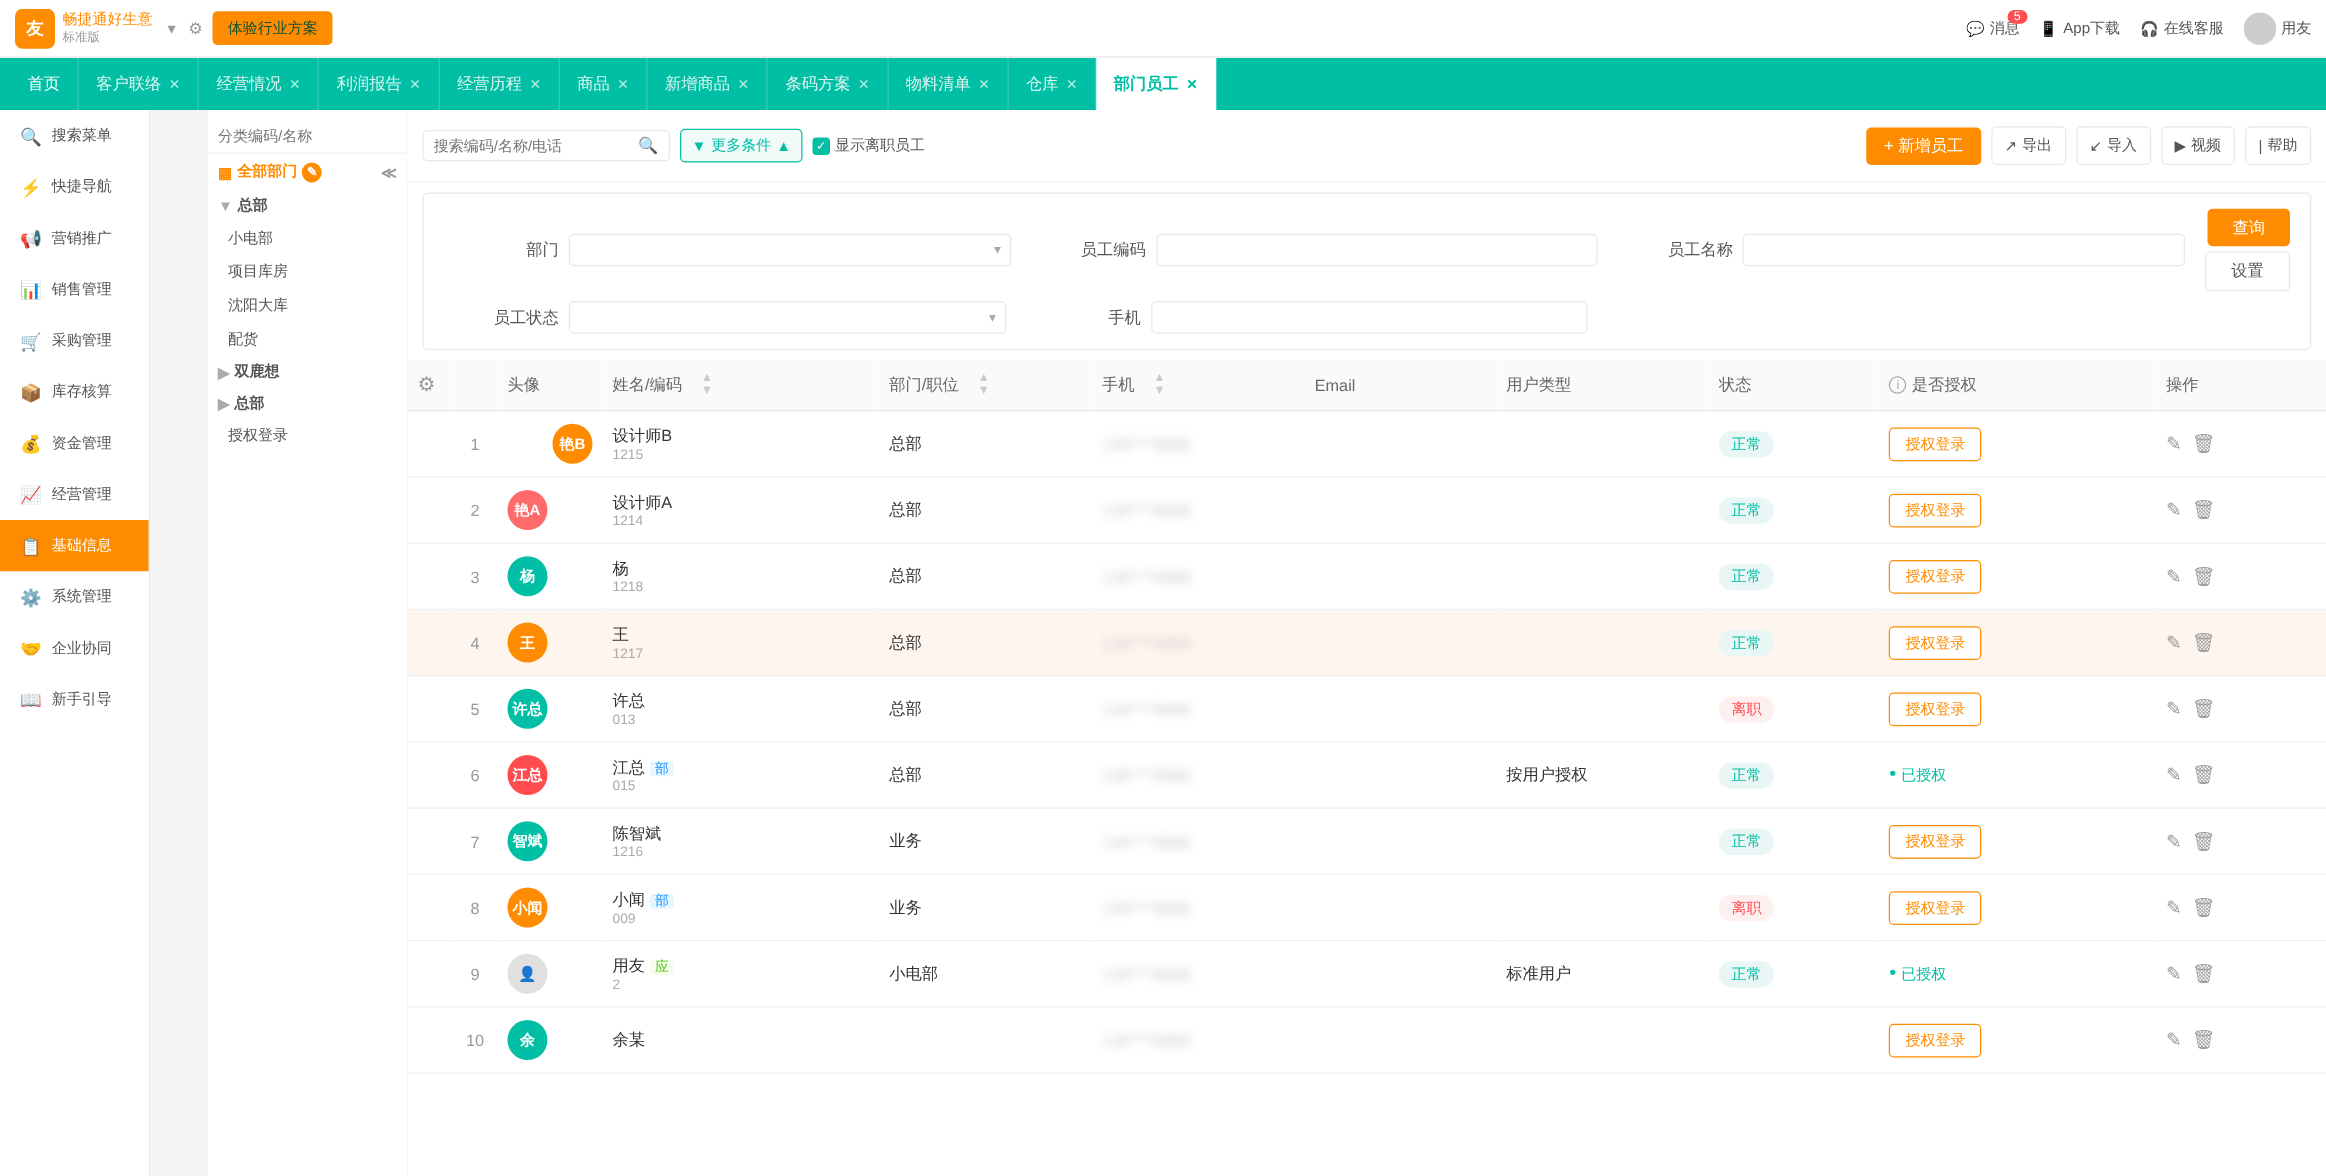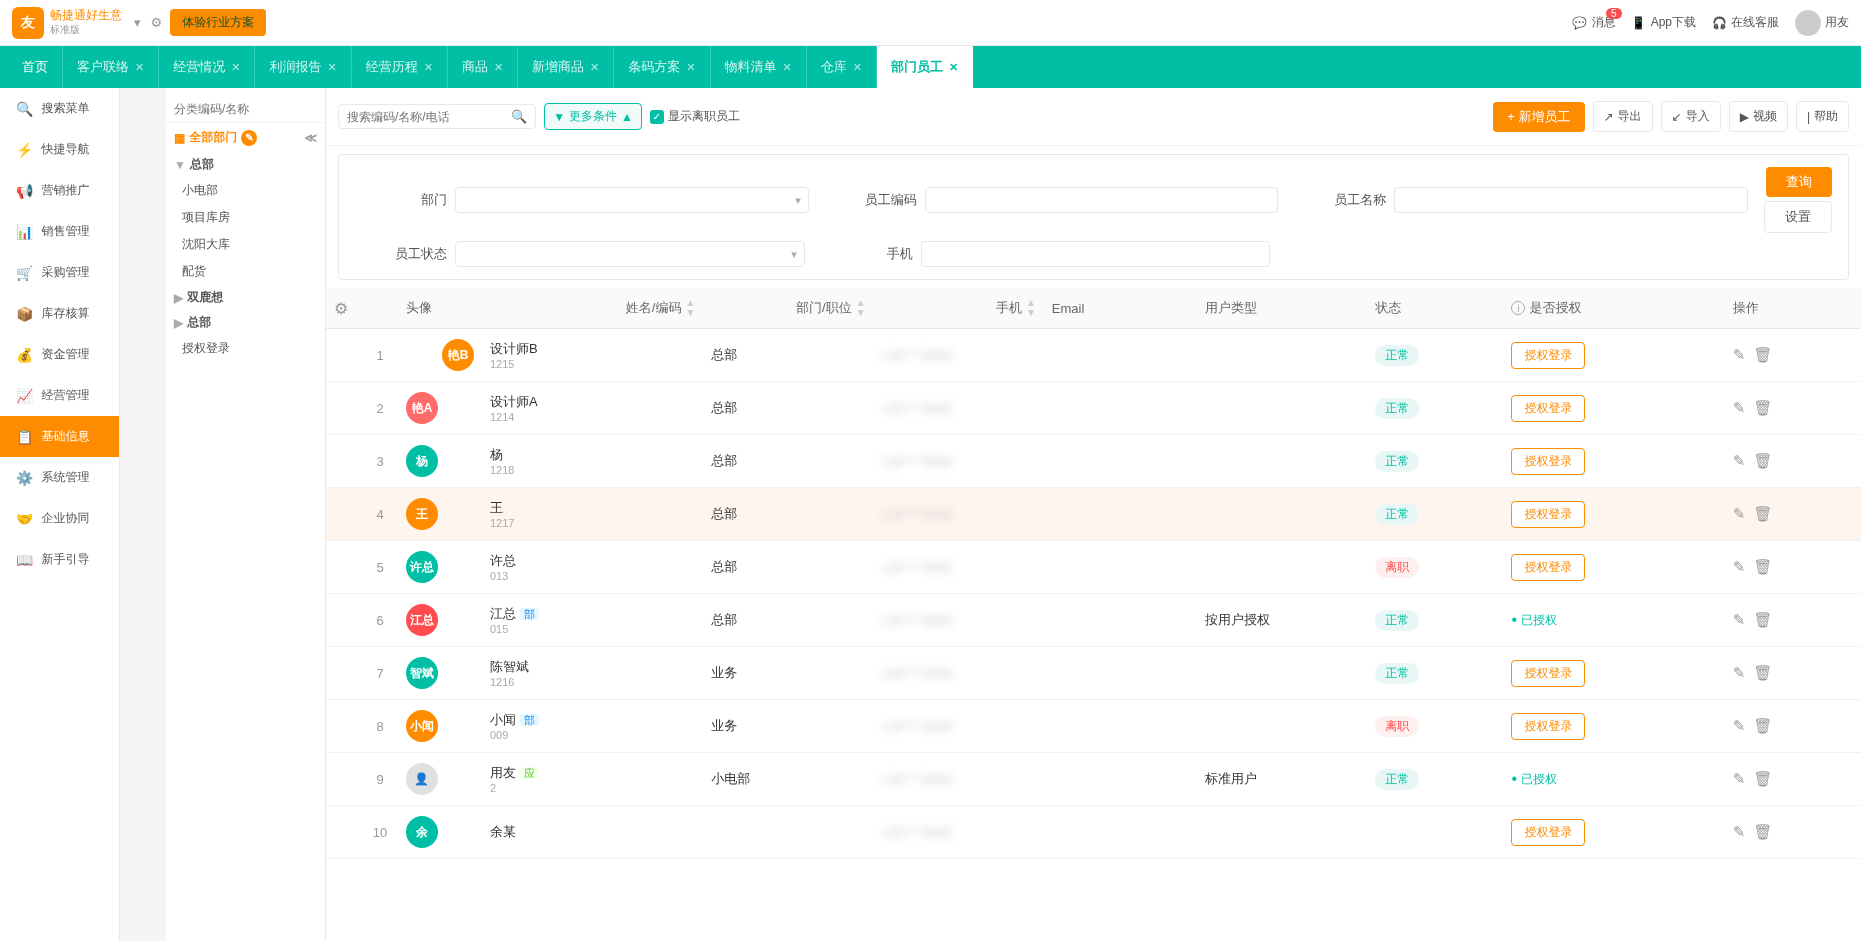--- a/index.html
+++ b/index.html
@@ -93,21 +93,21 @@
     .data-table .row-num { color: #999; text-align: center; }
     .avatar-circle { width: 32px; height: 32px; border-radius: 50%; display: flex; align-items: center; justify-content: center; color: #fff; font-size: 12px; font-weight: bold; }
     .status-badge { display: inline-block; padding: 2px 10px; border-radius: 10px; font-size: 12px; }
     .status-normal { background: #e8f7f5; color: #00bfa5; }
     .status-resigned { background: #fff0f0; color: #ff4d4f; }
     .btn-auth { border: 1px solid #ff8c00; color: #ff8c00; background: #fff; border-radius: 4px; padding: 4px 12px; font-size: 12px; cursor: pointer; }
     .authorized { color: #00bfa5; font-size: 12px; display: flex; align-items: center; gap: 4px; }
     .authorized::before { content: '•'; font-size: 16px; }
     .action-icons { display: flex; align-items: center; gap: 8px; color: #999; font-size: 15px; }
     .action-icon { cursor: pointer; }
-    .col-sort { display: flex; align-items: center; gap: 4px; cursor: pointer; justify-content: flex-end; }
+    .col-sort { display: flex; align-items: center; gap: 15px; cursor: pointer; }
     .sort-icon { font-size: 10px; color: #ccc; display: flex; flex-direction: column; line-height: 1; }
     .blurred { filter: blur(4px); color: #ccc; }
     .tag-blue { background: #e6f7ff; color: #1890ff; border-radius: 2px; padding: 0 4px; font-size: 11px; margin-left: 4px; }
     .tag-green { background: #f6ffed; color: #52c41a; border-radius: 2px; padding: 0 4px; font-size: 11px; margin-left: 4px; }
     .settings-col { color: #999; font-size: 16px; cursor: pointer; }
 
     
     .pagination { display: flex; align-items: center; padding: 10px 16px; background: #fff; border-top: 1px solid #f0f0f0; font-size: 13px; color: #555; margin-top: auto; }
     .pagination-left { display: flex; align-items: center; gap: 8px; }
     .page-size-select { border: 1px solid #e8e8e8; border-radius: 4px; padding: 3px 6px; font-size: 12px; }

